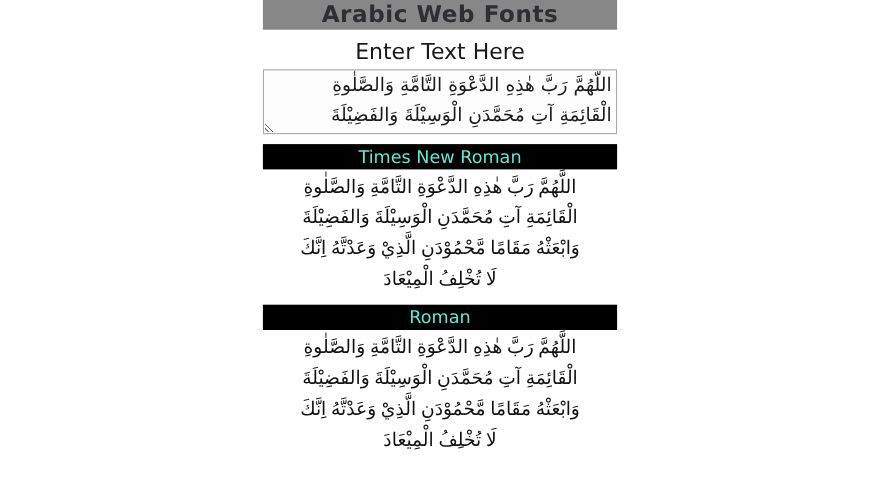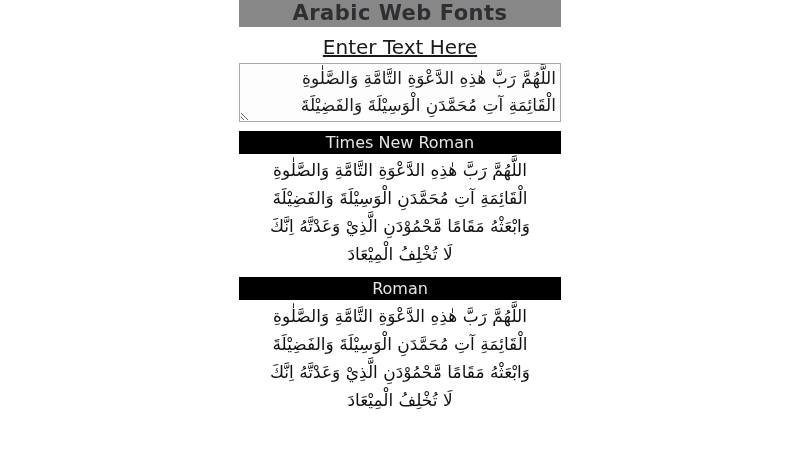--- a/index.html
+++ b/index.html
@@ -25,21 +25,20 @@
     text-align: center;
     height: 27px;
     line-height: 27px;
     letter-spacing: 0.5px;
   }
   .enter-label {
     display: block;
     text-align: center;
     font-size: 20px;
     color: #1a1a1a;
-    text-decoration: underline;
     margin: 8px 0 4px 0;
     cursor: pointer;
   }
   .arabic-input {
     display: block;
     width: 100%;
     height: 59px;
     border: 1px solid #a9a9a9;
     background: #fdfdfd;
     color: #1a1a1a;
@@ -47,37 +46,38 @@
     font-size: 17px;
     line-height: 27px;
     padding: 1px 4px;
     resize: both;
     overflow: hidden;
     direction: rtl;
     text-align: right;
   }
   .font-bar {
     background: #000000;
-    color: #e5e5e5;
+    color: #5eead4;
     font-size: 16px;
     font-weight: normal;
     text-align: center;
     padding: 2px 16px;
     line-height: 19px;
     margin: 9px 0 2px 0;
   }
   .arabic-sample {
     direction: rtl;
     text-align: center;
     color: #111111;
     font-size: 17px;
     line-height: 28px;
   }
   .arabic-line {
     white-space: nowrap;
+    font-family: Liberation Serif, serif;
   }
 </style>
 </head>
 <body>
 
 <div class="viewport">
   <div class="content-column">
 
     <h1 class="title-bar">Arabic Web Fonts</h1>
 

